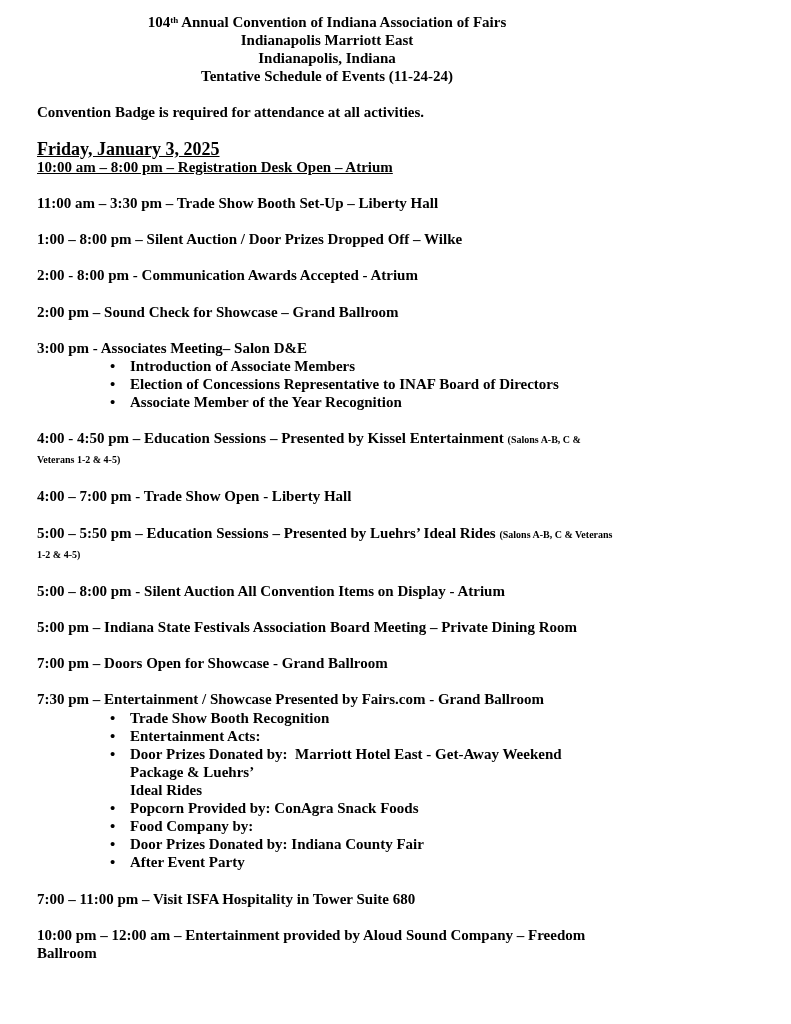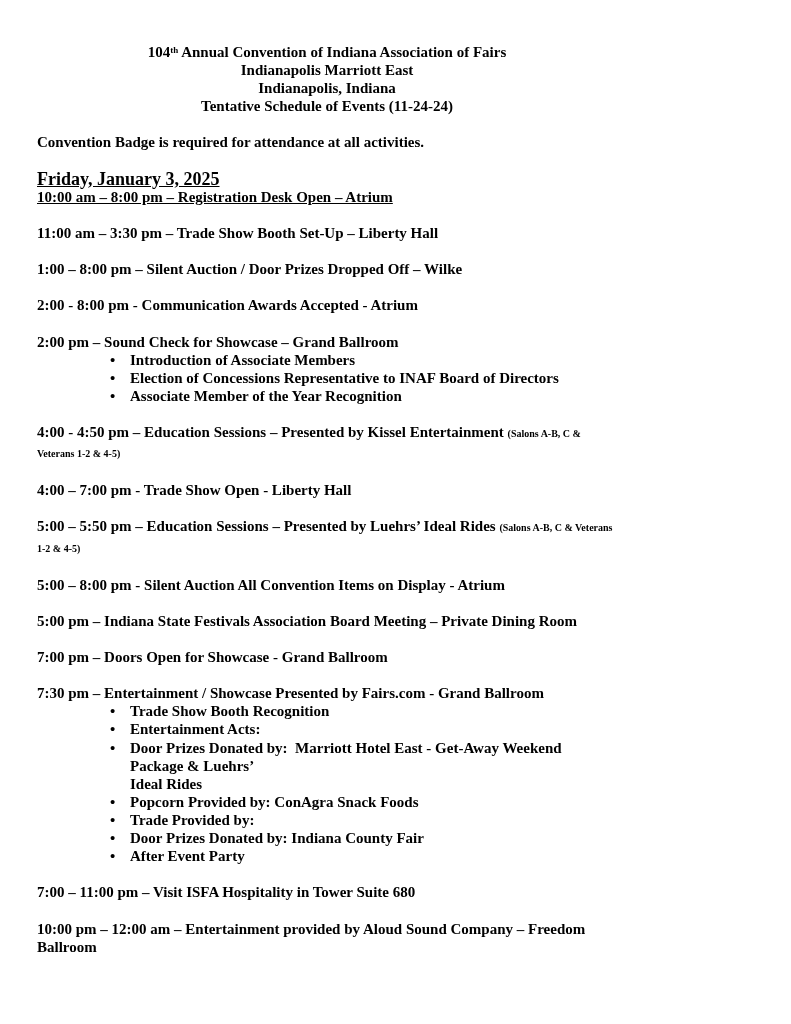--- a/index.html
+++ b/index.html
@@ -6,21 +6,21 @@
     margin: 0;
     padding: 0;
     background: #ffffff;
   }
   .page {
     position: relative;
     width: 663px;
     height: 1024px;
     box-sizing: border-box;
     background: #ffffff;
-    padding: 43px 46px 0 37px;
+    padding: 13px 46px 0 37px;
     overflow: hidden;
     font-family: "Liberation Serif", "DejaVu Serif", serif;
     font-weight: bold;
     font-size: 15px;
     line-height: 18.1px;
     color: #000000;
   }
   .title-block {
     text-align: center;
   }
@@ -79,38 +79,39 @@
       <div class="title-line"><span>Tentative Schedule of Events (11-24-24)</span></div>
     </header>
   <p class="notice">Convention Badge is required for attendance at all activities.</p>
   <h2 class="date-heading">Friday, January 3, 2025</h2>
   <div class="events">
       <p class="event first"><span>10:00 am – 8:00 pm – Registration Desk Open – Atrium</span></p>
       <p class="event"><span>11:00 am – 3:30 pm – Trade Show Booth Set-Up – Liberty Hall</span></p>
       <p class="event"><span>1:00 – 8:00 pm – Silent Auction / Door Prizes Dropped Off – Wilke</span></p>
       <p class="event"><span>2:00 - 8:00 pm - Communication Awards Accepted - Atrium</span></p>
       <p class="event"><span>2:00 pm – Sound Check for Showcase – Grand Ballroom</span></p>
+      <p class="event"><span>3:00 pm - Associates Meeting– Salon D&amp;E</span></p>
       <ul class="bullets">
         <li class="bullet">Introduction of Associate Members</li>
         <li class="bullet">Election of Concessions Representative to INAF Board of Directors</li>
         <li class="bullet">Associate Member of the Year Recognition</li>
       </ul>
       <p class="event"><span>4:00 - 4:50 pm – Education Sessions – Presented by Kissel Entertainment </span><span class="small-note">(Salons A-B, C &amp; Veterans 1-2 &amp; 4-5)</span></p>
       <p class="event"><span>4:00 – 7:00 pm - Trade Show Open - Liberty Hall</span></p>
       <p class="event"><span>5:00 – 5:50 pm – Education Sessions – Presented by Luehrs’ Ideal Rides </span><span class="small-note">(Salons A-B, C &amp; Veterans 1-2 &amp; 4-5)</span></p>
       <p class="event"><span>5:00 – 8:00 pm - Silent Auction All Convention Items on Display - Atrium</span></p>
       <p class="event"><span>5:00 pm – Indiana State Festivals Association Board Meeting – Private Dining Room</span></p>
       <p class="event"><span>7:00 pm – Doors Open for Showcase - Grand Ballroom</span></p>
       <p class="event"><span>7:30 pm – Entertainment / Showcase Presented by Fairs.com - Grand Ballroom</span></p>
       <ul class="bullets">
         <li class="bullet">Trade Show Booth Recognition</li>
         <li class="bullet">Entertainment Acts:</li>
         <li class="bullet">Door Prizes Donated by:  Marriott Hotel East - Get-Away Weekend Package &amp; Luehrs’
 Ideal Rides</li>
         <li class="bullet">Popcorn Provided by: ConAgra Snack Foods</li>
-        <li class="bullet">Trade Provided by:</li>
+        <li class="bullet">Food Company by:</li>
         <li class="bullet">Door Prizes Donated by: Indiana County Fair</li>
         <li class="bullet">After Event Party</li>
       </ul>
       <p class="event"><span>7:00 – 11:00 pm – Visit ISFA Hospitality in Tower Suite 680</span></p>
       <p class="event"><span>10:00 pm – 12:00 am – Entertainment provided by Aloud Sound Company – Freedom Ballroom</span></p>
     </div>
 </div>
 
 </body></html>

